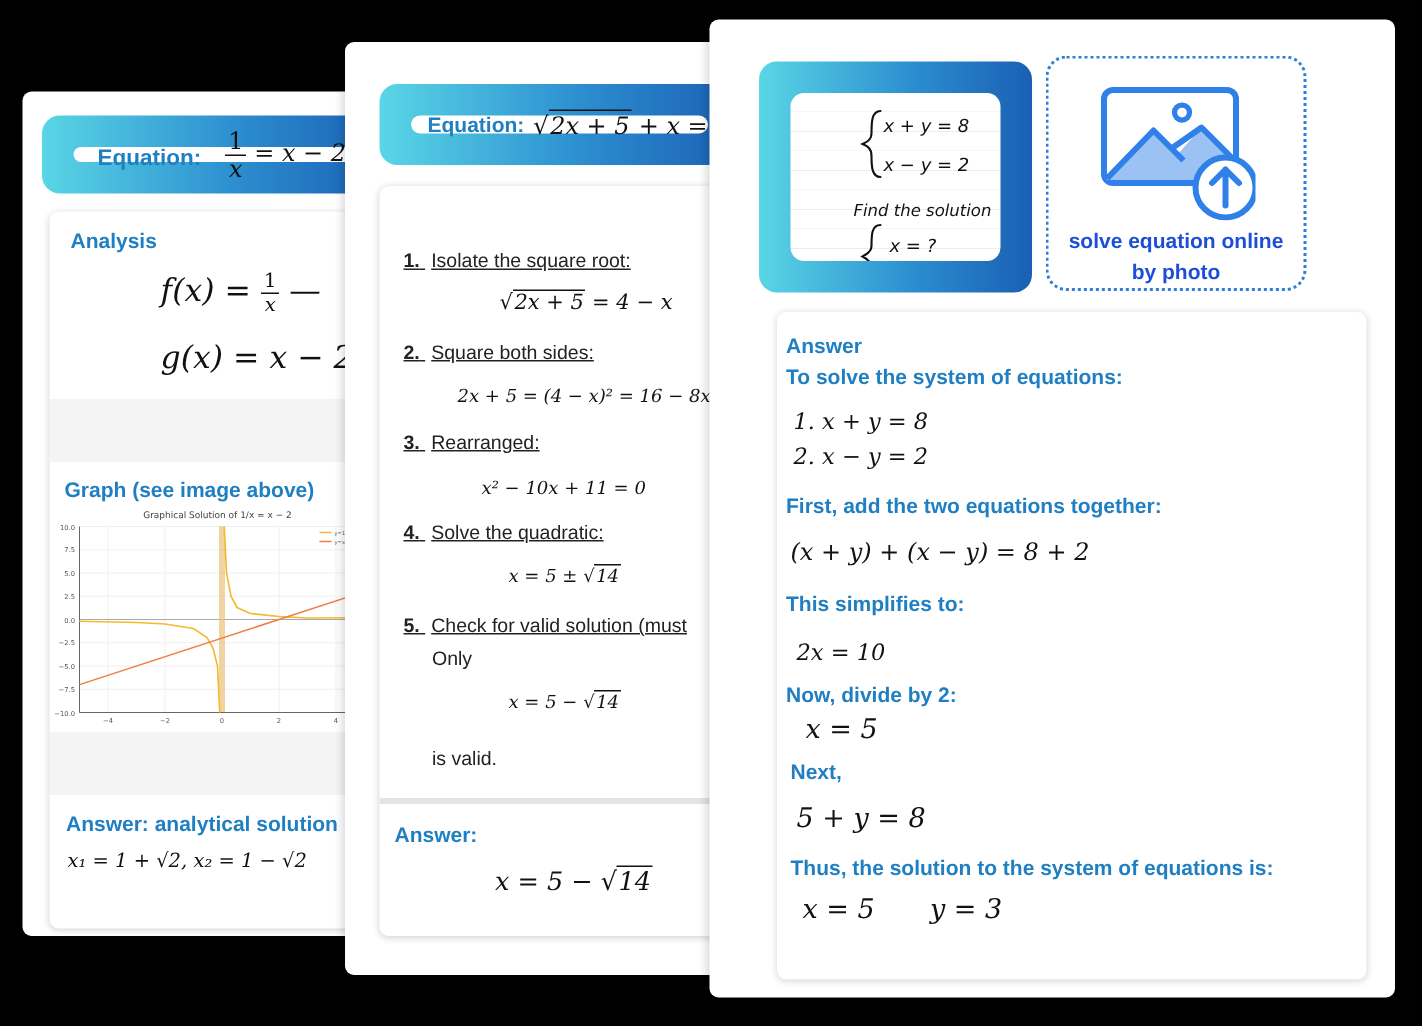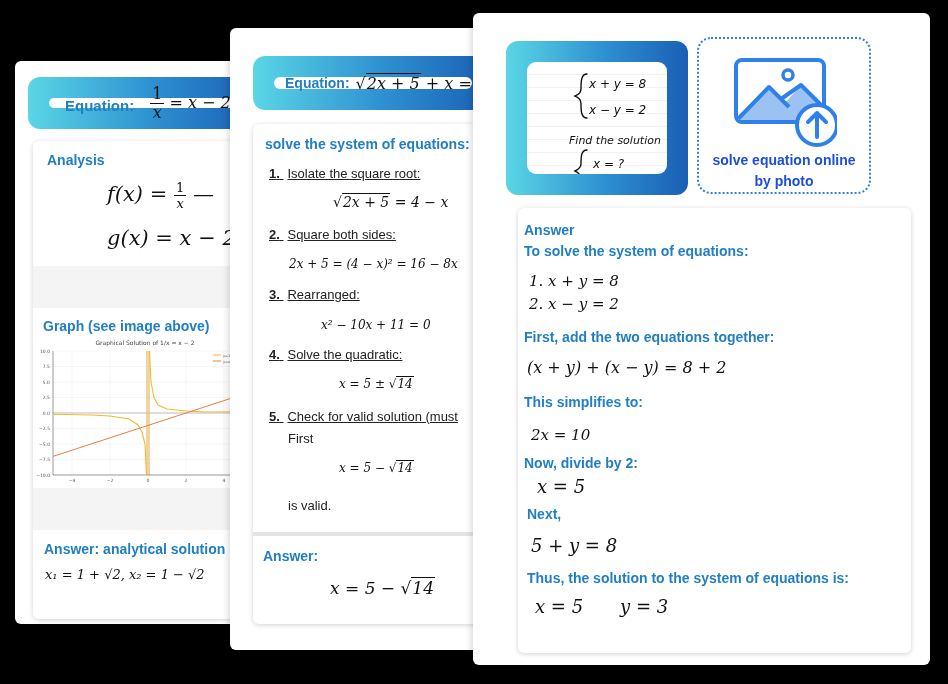--- a/index.html
+++ b/index.html
@@ -109,51 +109,50 @@
   <div class="grad-box" style="left:23px; top:28px; width:240px; height:54px;">
     <div class="inner">
       <span class="blue" style="font-size:14px; margin-left:11px;">Equation:</span>
       <span class="math" style="font-size:16px; margin-left:6px;">
         <span class="sqrt up">√</span><span class="sqrt"><span class="rad">2x + 5</span></span><span> + x = 4</span>
       </span>
     </div>
   </div>
 
   <div class="panel" style="left:23px; top:96px; width:250px; height:500px;">
-    <div class="blue" style="position:absolute; left:12px; top:12px; font-size:14px;">solve the system of equations:</div>
     <ol class="steps" style="position:absolute; left:16px; top:42px; width:230px; font-size:13px; color:#222;">
       <li style="position:absolute; top:0;">
         <span style="font-weight:bold;">1.</span>
         <span style="margin-left:4px;">Isolate the square root:</span>
       </li>
       <div class="math" style="position:absolute; left:64px; top:28px; font-size:14px;">
         <span class="up">√</span><span class="sqrt"><span class="rad">2x + 5</span></span><span> = 4 − x</span>
       </div>
       <li style="position:absolute; top:61px;">
         <span style="font-weight:bold;">2.</span>
         <span style="margin-left:4px;">Square both sides:</span>
       </li>
-      <div class="math" style="position:absolute; left:20px; top:91px; font-size:12px;font-style:italic;">2x + 5 = (4 − x)² = 16 − 8x</div>
+      <div class="math" style="position:absolute; left:36px; top:91px; font-size:12px;font-style:italic;">2x + 5 = (4 − x)² = 16 − 8x</div>
       <li style="position:absolute; top:121px;">
         <span style="font-weight:bold;">3.</span>
         <span style="margin-left:4px;">Rearranged:</span>
       </li>
       <div class="math" style="position:absolute; left:52px; top:152px; font-size:12px;">x² − 10x + 11 = 0</div>
       <li style="position:absolute; top:181px;">
         <span style="font-weight:bold;">4.</span>
         <span style="margin-left:4px;">Solve the quadratic:</span>
       </li>
       <div class="math" style="position:absolute; left:70px; top:211px; font-size:12px;">
         <span>x = 5 ± </span><span class="up">√</span><span class="sqrt"><span class="rad up">14</span></span>
       </div>
       <li style="position:absolute; top:243px; white-space:nowrap;">
         <span style="font-weight:bold;">5.</span>
         <span style="margin-left:4px;">Check for valid solution (must</span>
       </li>
-      <div style="position:absolute; left:19px; top:265px;">First</div>
+      <div style="position:absolute; left:19px; top:265px;">Only</div>
       <div class="math" style="position:absolute; left:70px; top:295px; font-size:12px;">
         <span>x = 5 − </span><span class="up">√</span><span class="sqrt"><span class="rad up">14</span></span>
       </div>
       <div style="position:absolute; left:19px; top:332px;">is valid.</div>
     </ol>
     <div style="position:absolute; left:0; top:408px; width:100%; height:4px; background:#e4e4e4;"></div>
     <div class="blue" style="position:absolute; left:10px; top:424px; font-size:14px;">Answer:</div>
     <div class="math" style="position:absolute; left:77px; top:454px; font-size:17px;">
       <span>x = 5 − </span><span class="up">√</span><span class="sqrt"><span class="rad up">14</span></span>
     </div>

